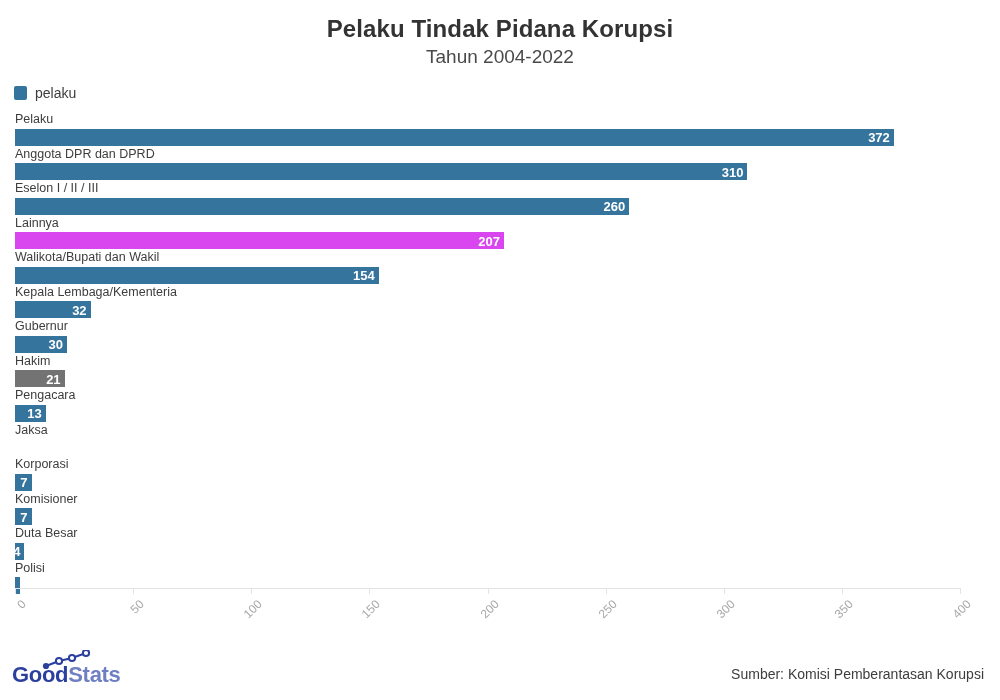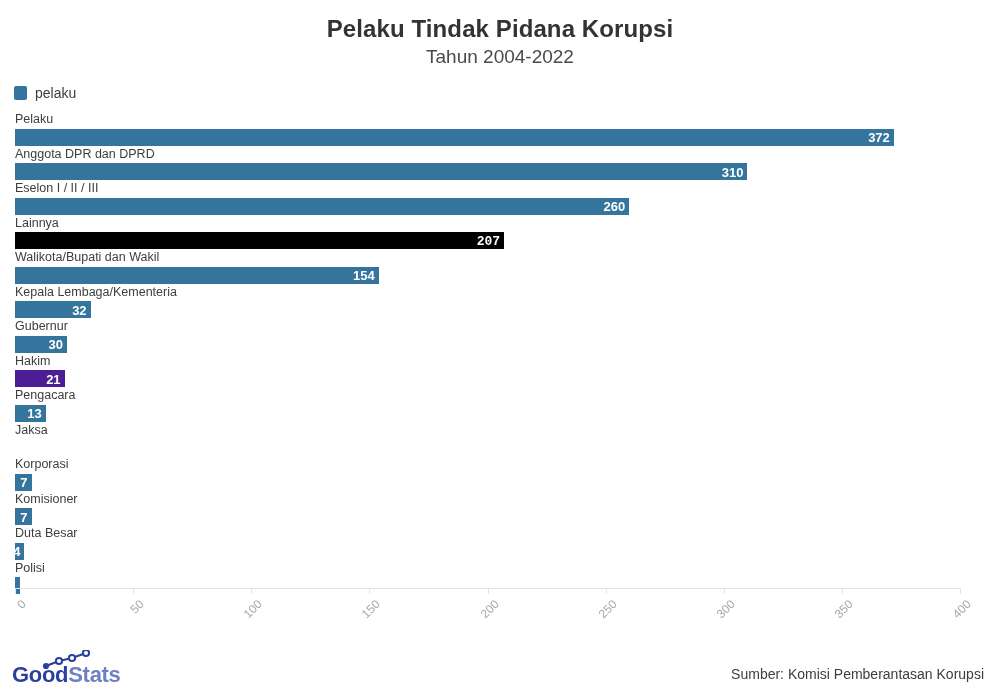--- a/index.html
+++ b/index.html
@@ -204,21 +204,21 @@
         <div class="cat-label">Eselon I / II / III</div>
         <div class="bar-wrap">
           <div class="bar" style="width: 614.25px; background: rgb(53, 116, 157);">
             <span class="bar-value">260</span>
           </div>
         </div>
       </div>
       <div class="bar-row">
         <div class="cat-label">Lainnya</div>
         <div class="bar-wrap">
-          <div class="bar" style="width: 489.037px; background: #000000; font-family: Liberation Mono, monospace;">
+          <div class="bar" style="width: 489.037px; background: #d946ef;">
             <span class="bar-value">207</span>
           </div>
         </div>
       </div>
       <div class="bar-row">
         <div class="cat-label">Walikota/Bupati dan Wakil</div>
         <div class="bar-wrap">
           <div class="bar" style="width: 363.825px; background: rgb(53, 116, 157);">
             <span class="bar-value">154</span>
           </div>
@@ -236,21 +236,21 @@
         <div class="cat-label">Gubernur</div>
         <div class="bar-wrap">
           <div class="bar" style="width: 51.975px; background: rgb(53, 116, 157);">
             <span class="bar-value">30</span>
           </div>
         </div>
       </div>
       <div class="bar-row">
         <div class="cat-label">Hakim</div>
         <div class="bar-wrap">
-          <div class="bar" style="width: 49.6125px; background: #4c1d95;">
+          <div class="bar" style="width: 49.6125px; background: #737373;">
             <span class="bar-value">21</span>
           </div>
         </div>
       </div>
       <div class="bar-row">
         <div class="cat-label">Pengacara</div>
         <div class="bar-wrap">
           <div class="bar" style="width: 30.7125px; background: rgb(53, 116, 157);">
             <span class="bar-value">13</span>
           </div>

